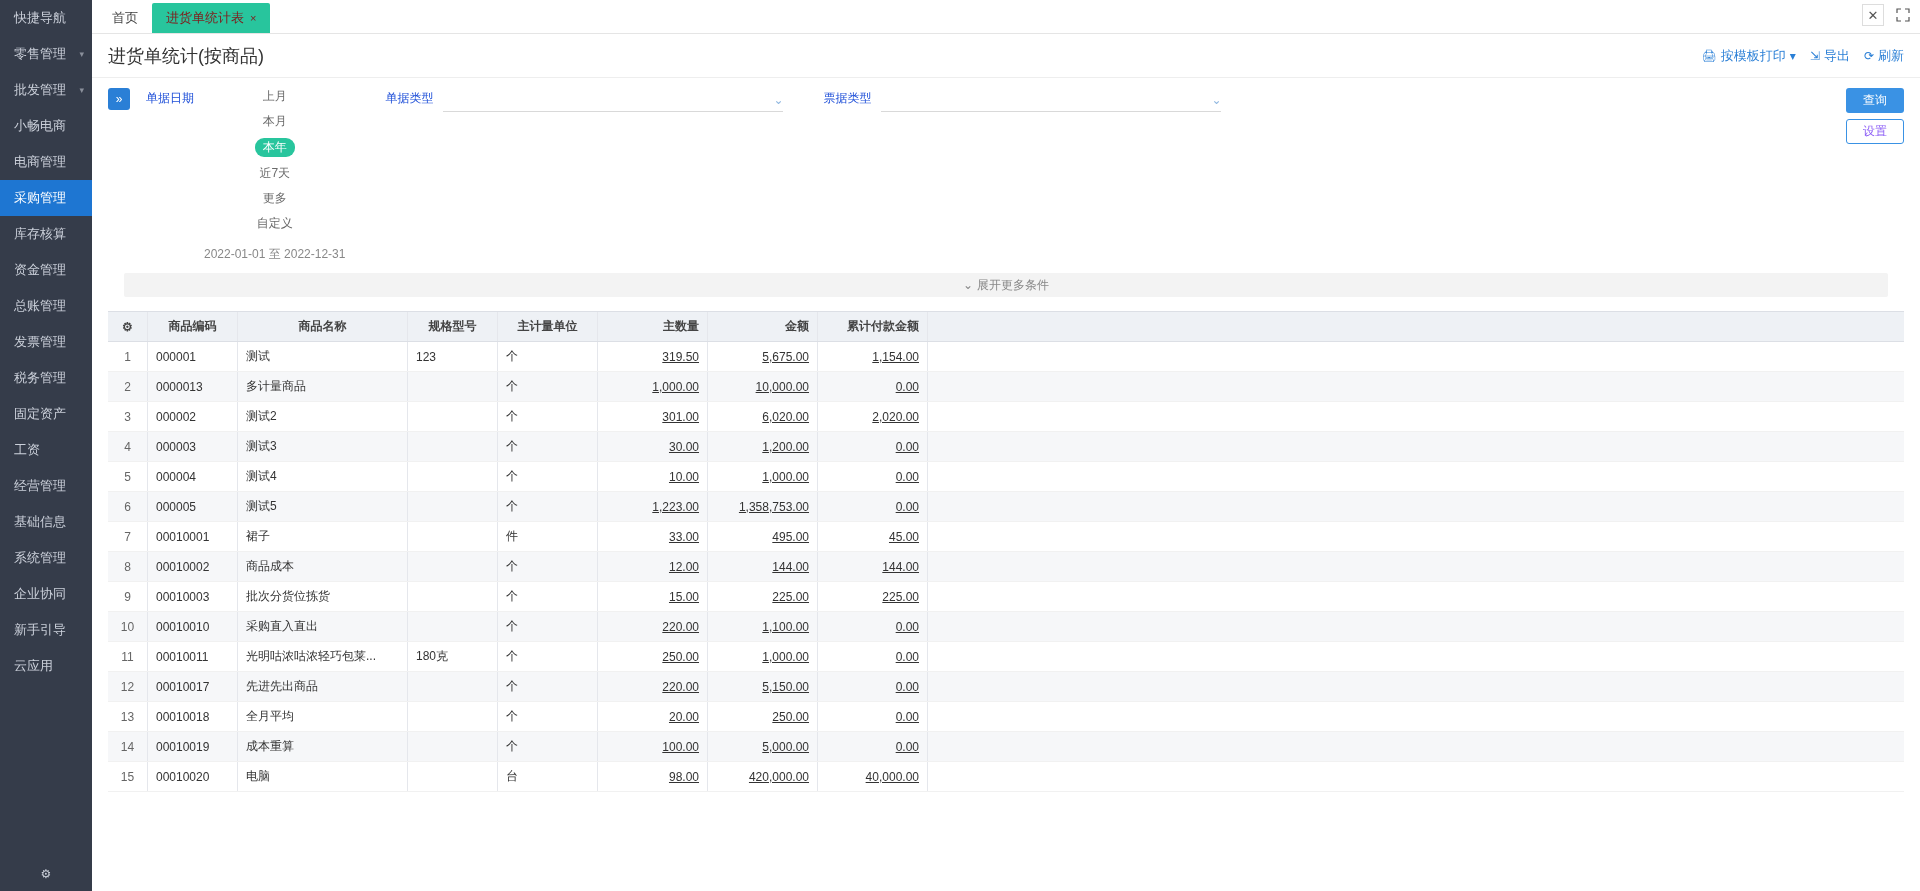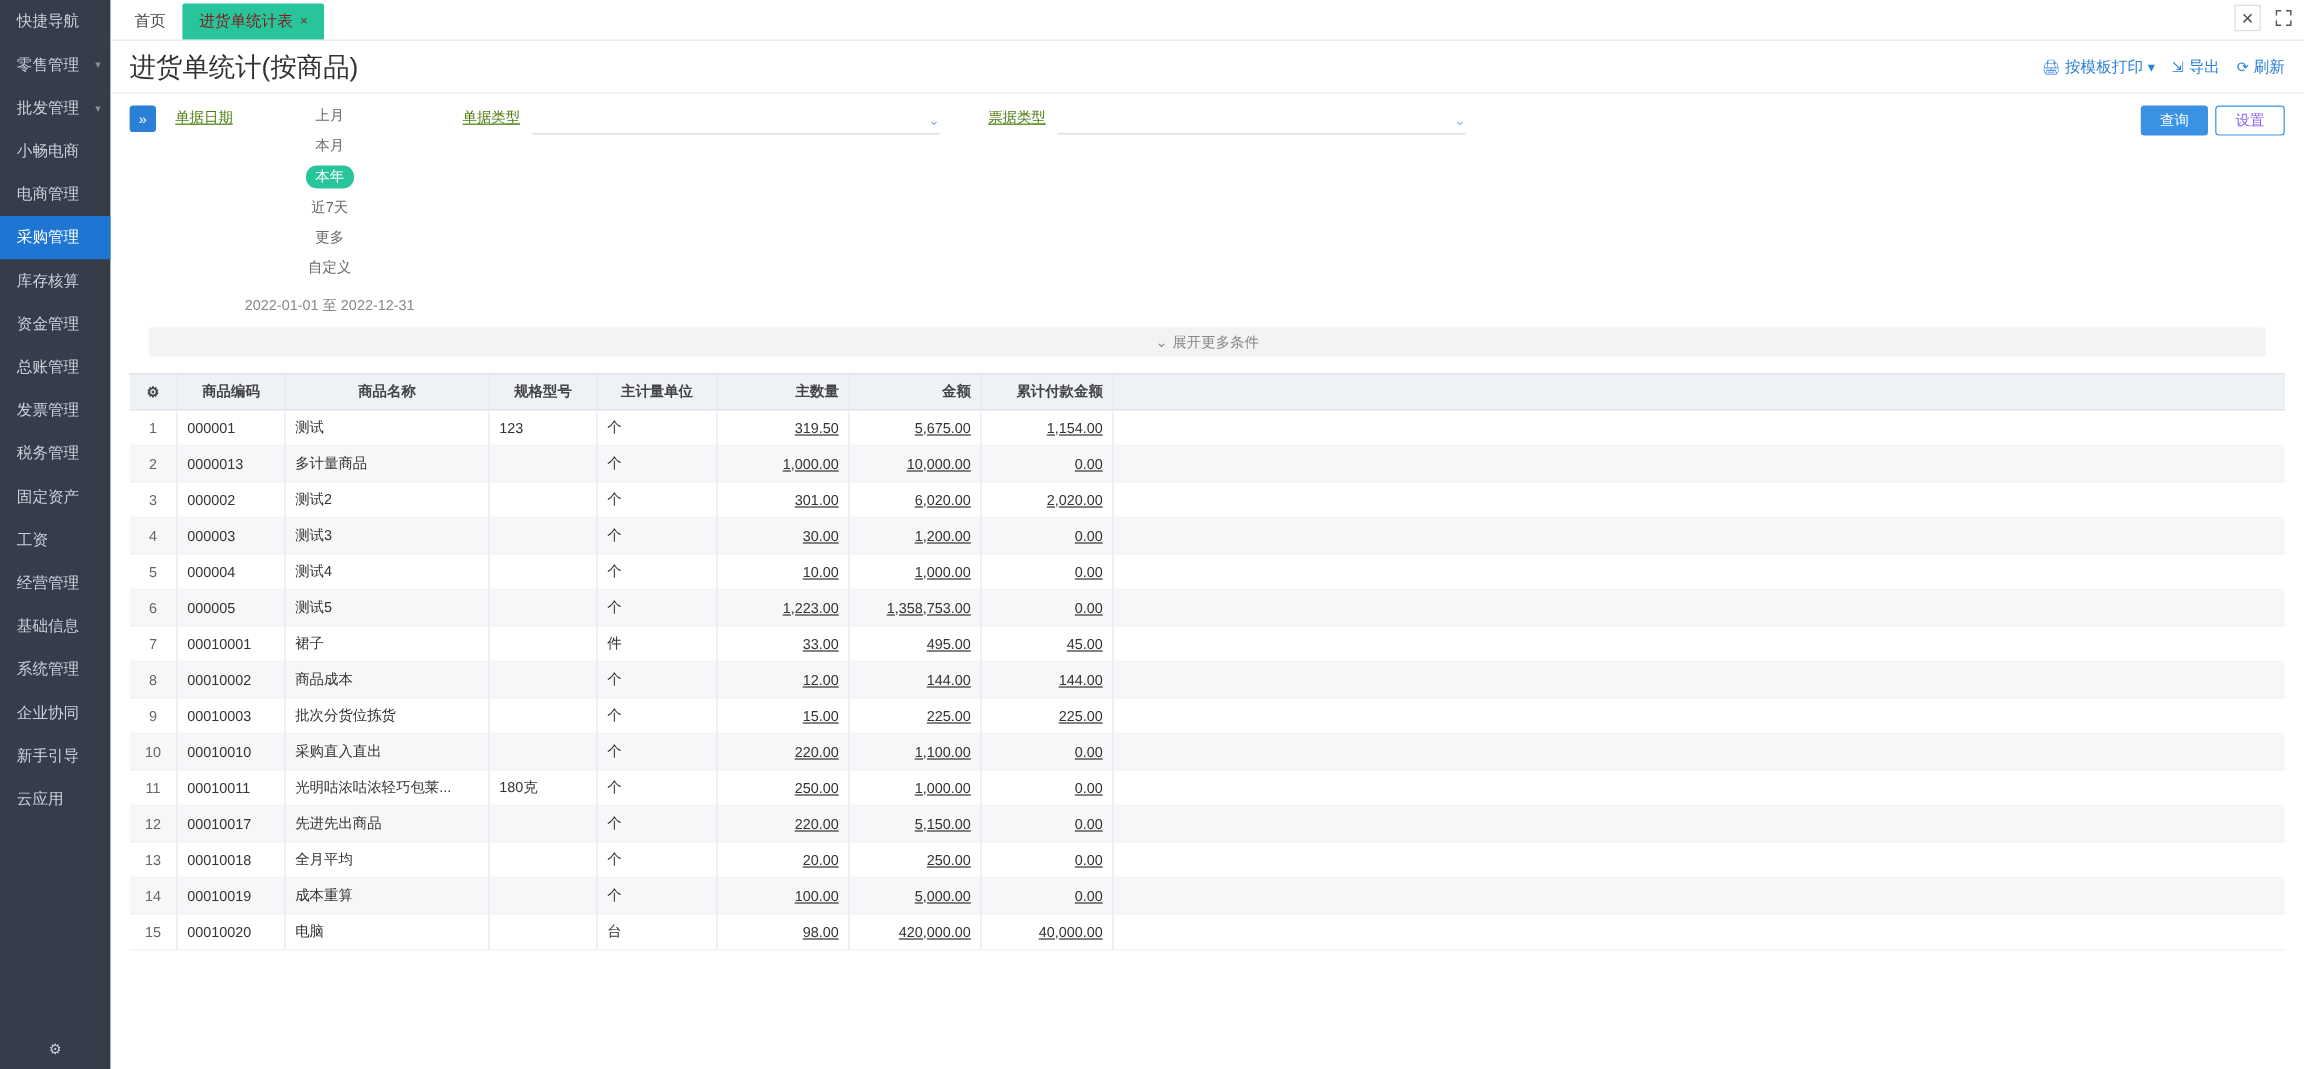--- a/index.html
+++ b/index.html
@@ -20,38 +20,38 @@
 .tabs { height: 34px; display: flex; align-items: flex-end; border-bottom: 1px solid #e5e5e5; padding-left: 6px; position: relative; }
 .tab { height: 30px; padding: 0 14px; display: flex; align-items: center; font-size: 13px; color: #444; cursor: pointer; }
 .tab.active { background: #28c59d; color: #7f1d1d; border-radius: 2px 2px 0 0; }
 .tab .close { margin-left: 6px; font-size: 11px; }
 .win-ctl { position: absolute; right: 6px; top: 4px; display: flex; gap: 8px; }
 .win-ctl span { width: 22px; height: 22px; display: inline-flex; align-items: center; justify-content: center; border: 1px solid #ddd; font-size: 13px; cursor: pointer; color: #555; }
 .win-ctl .plain { border: none; }
 
 
 .titlebar { height: 44px; display: flex; align-items: center; padding: 0 16px; border-bottom: 1px solid #eee; }
-.titlebar h1 { font-size: 22px; font-weight: 500; color: #333; }
+.titlebar h1 { font-size: 18px; font-weight: 500; color: #333; }
 .titlebar .actions { margin-left: auto; display: flex; gap: 14px; }
 .action { color: #2a7fd6; font-size: 13px; cursor: pointer; display: inline-flex; align-items: center; gap: 4px; }
 .action .ico { font-size: 12px; }
 
 
 .filterwrap { position: relative; padding: 10px 16px 0 16px; }
 .expand-btn { position: absolute; left: 16px; top: 10px; width: 22px; height: 22px; background: #2a7fd6; color: #fff; border-radius: 3px; display: flex; align-items: center; justify-content: center; cursor: pointer; font-size: 12px; }
 .filterrow { margin-left: 38px; display: flex; align-items: flex-start; gap: 40px; }
 .fgrp { display: flex; align-items: flex-start; gap: 10px; }
-.fgrp .lbl { color: #4d7c0f; padding-top: 2px; text-decoration: underline; }
+.fgrp .lbl { color: #1d4ed8; padding-top: 2px; }
 .dateopts { display: flex; flex-direction: column; }
 .dateopts .line { display: flex; gap: 8px; align-items: center; font-size: 12px; flex-direction: column; }
 .dateopts .line span { color: #6a6a6a; cursor: pointer; }
 .dateopts .line span.sel { background: #28c59d; color: #fff; border-radius: 9px; padding: 1px 8px; }
 .dateopts .range { color: #888; font-size: 12px; margin-top: 14px; }
 .selectish { width: 340px; height: 24px; border-bottom: 1px solid #d9d9d9; display: flex; align-items: center; justify-content: flex-end; color: #8fb7e0; cursor: pointer; }
-.sidebtns { margin-left: auto; display: flex; flex-direction: row; gap: 6px; }
+.sidebtns { margin-left: auto; display: flex; flex-direction: column; gap: 6px; }
 .btn-primary { background: #3a92e4; color: #fff; border: none; border-radius: 3px; padding: 4px 16px; cursor: pointer; font-size: 12px; }
 .btn-outline { background: #fff; color: #8b5cf6; border: 1px solid #3a92e4; border-radius: 3px; padding: 3px 16px; cursor: pointer; font-size: 12px; }
 .morebar { margin: 10px 16px 0 16px; height: 24px; background: #f3f3f3; display: flex; align-items: center; justify-content: center; color: #888; font-size: 12px; cursor: pointer; gap: 4px; border-radius: 2px; }
 
 
 .tablewrap { margin: 14px 16px 0 16px; flex: 1; display: flex; flex-direction: column; min-height: 0; }
 .thead { display: flex; background: #eef1f5; border-top: 1px solid #dcdfe5; border-bottom: 1px solid #dcdfe5; }
 .th, .td { border-right: 1px solid #e5e7ec; padding: 6px 8px; display: flex; align-items: center; }
 .th { color: #444; font-weight: 600; justify-content: center; }
 .tbody { flex: 1; overflow: auto; }

